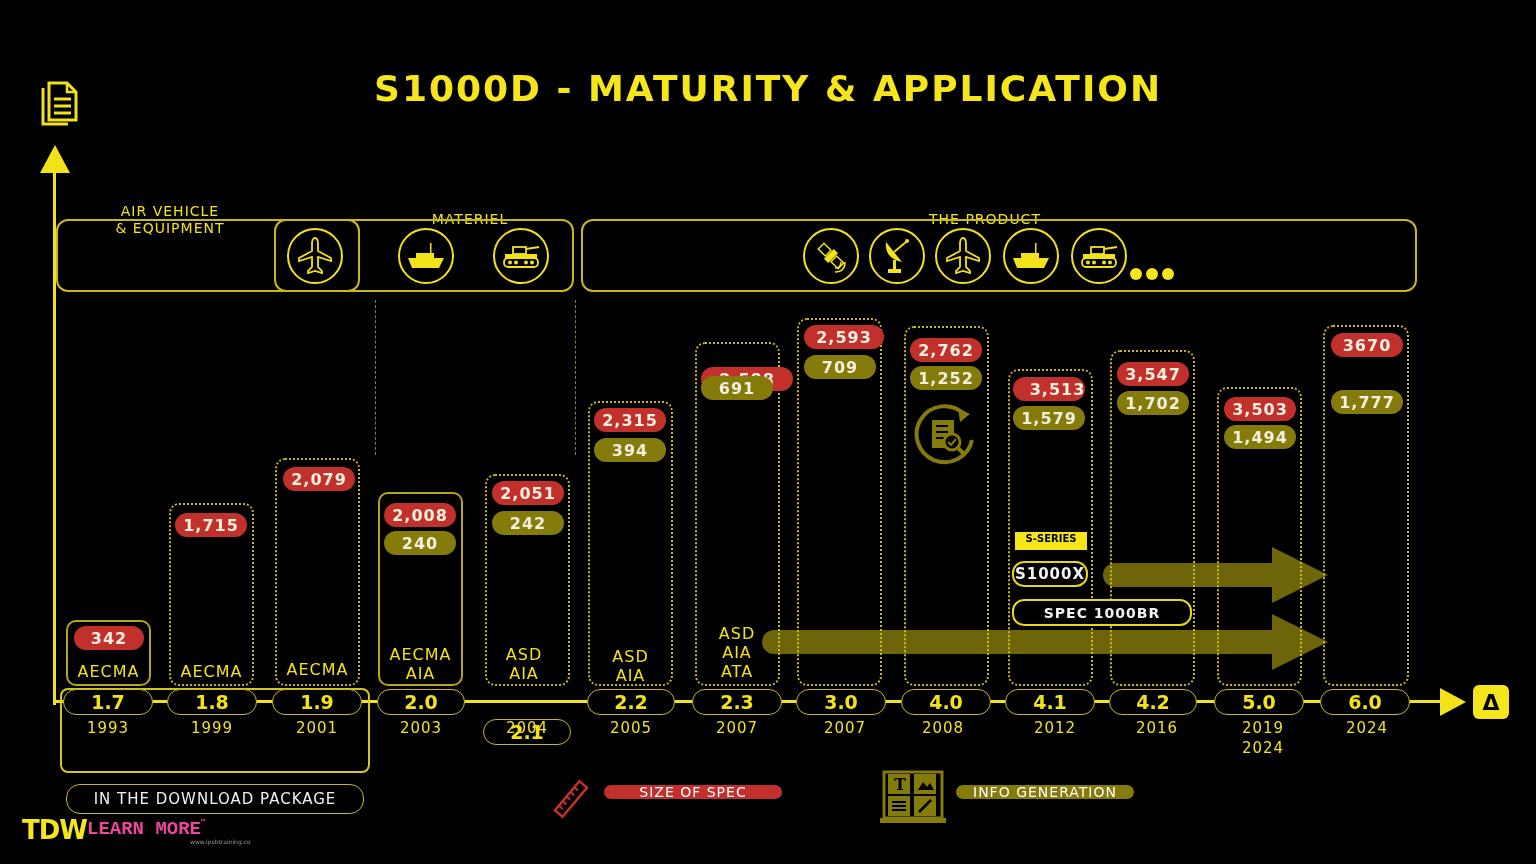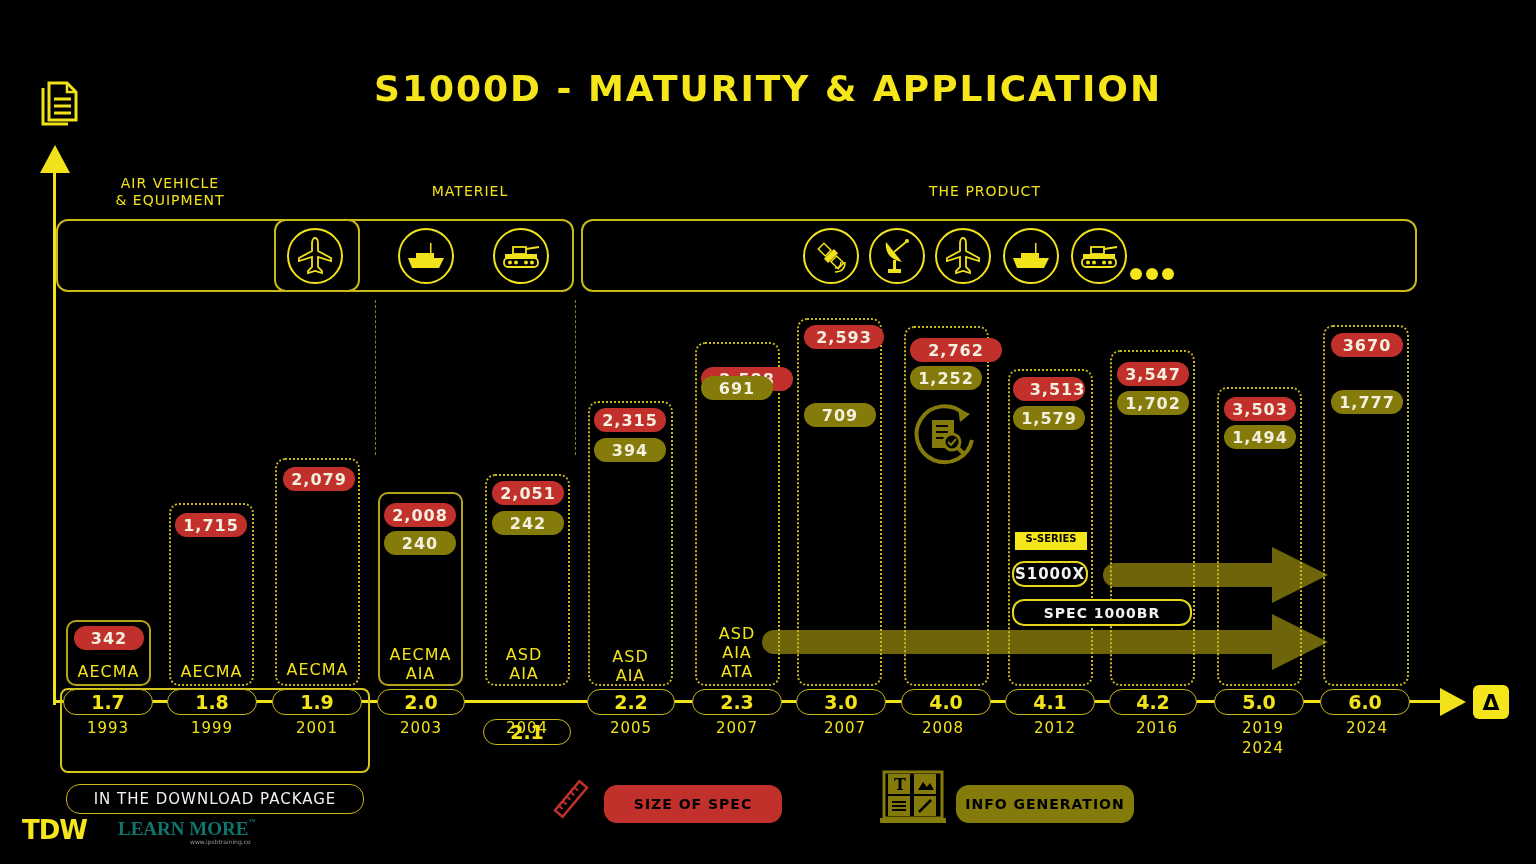--- a/index.html
+++ b/index.html
@@ -6,41 +6,41 @@
   html, body { width: 1536px; height: 864px; background: #000; overflow: hidden; }
   body { position: relative; font-family: "DejaVu Sans Mono", "Liberation Mono", monospace; color: #f2e21a; }
   .abs { position: absolute; }
   .title { left: 0; width: 1536px; top: 68px; text-align: center; font-family: "DejaVu Sans", sans-serif; font-size: 36px; font-weight: bold; letter-spacing: 2px; color: #f5e51b; }
   .axis-v { left: 53px; top: 160px; width: 3px; height: 545px; background: #f2e21a; }
   .axis-v-arrow { left: 40px; top: 145px; width: 0; height: 0; border-left: 15px solid transparent; border-right: 15px solid transparent; border-bottom: 28px solid #f2e21a; }
   .axis-h { left: 53px; top: 700px; width: 1400px; height: 3px; background: #f2e21a; }
   .axis-h-arrow { left: 1440px; top: 688px; width: 0; height: 0; border-top: 14px solid transparent; border-bottom: 14px solid transparent; border-left: 26px solid #f2e21a; }
   .delta-btn { left: 1473px; top: 685px; width: 36px; height: 34px; background: #f5e51b; border-radius: 6px; color: #000; font-size: 22px; font-weight: bold; display: flex; align-items: center; justify-content: center; font-family: "DejaVu Sans", sans-serif; }
   .doc-icon { left: 40px; top: 80px; width: 40px; height: 48px; }
-  .cat-label { font-family: "DejaVu Sans", sans-serif; font-size: 14px; color: #f2e21a; text-align: center; letter-spacing: 1px; line-height: 17px; }
+  .cat-label { font-family: "DejaVu Sans", sans-serif; font-size: 14px; color: #f2e21a; text-align: center; letter-spacing: 1px; line-height: 17px; margin-top: 28px; }
   .cat-box { border: 2px solid #c8b81a; border-radius: 12px; }
   .icon-circle { width: 56px; height: 56px; border: 2px solid #f2e21a; border-radius: 50%; display: flex; align-items: center; justify-content: center; }
   .dashsep { border-left: 1px dashed #8a7e20; }
   .bar { border: 2px dotted #c9b91e; border-radius: 10px; }
   .bar.solid { border-style: solid; border-color: #b5a619; }
   .pill { position: absolute; height: 24px; border-radius: 12px; font-family: "DejaVu Sans", sans-serif; font-weight: bold; font-size: 16px; color: #f4f0e0; display: flex; align-items: center; justify-content: center; letter-spacing: 1px; }
   .pill.red { background: #c2302c; }
   .pill.olive { background: #857b0a; }
   .org { position: absolute; font-family: "DejaVu Sans", sans-serif; font-size: 16px; color: #f2e21a; text-align: center; line-height: 19px; letter-spacing: 1px; }
   .ver { position: absolute; height: 26px; border: 1.5px solid #c8b81a; border-radius: 13px; background: #000; font-family: "DejaVu Sans", sans-serif; font-size: 19px; font-weight: bold; color: #f2e21a; display: flex; align-items: center; justify-content: center; }
   .year { position: absolute; font-family: "DejaVu Sans", sans-serif; font-size: 15px; color: #f2e21a; text-align: center; line-height: 20px; letter-spacing: 1px; }
   .dl-group { left: 60px; top: 688px; width: 310px; height: 85px; border: 2px solid #d6c61c; border-radius: 8px; }
   .dl-pill { left: 66px; top: 738px; width: 298px; height: 30px; border: 1.5px solid #c8b81a; border-radius: 14px; font-family: "DejaVu Sans", sans-serif; font-size: 15px; color: #f1f1f1; display: flex; align-items: center; justify-content: center; letter-spacing: 1px; margin-top: 46px; }
   .arrow-bar { background: #6e650a; border-radius: 12px 0 0 12px; }
   .arrow-head { width: 0; height: 0; border-top: 28px solid transparent; border-bottom: 28px solid transparent; border-left: 56px solid #6e650a; }
   .sseries { left: 1015px; top: 532px; width: 72px; height: 18px; background: #f5e51b; color: #000; font-family: "DejaVu Sans", sans-serif; font-size: 10px; font-weight: bold; text-align: center; line-height: 14px; }
   .outlined-pill { border: 2px solid #e7d71b; border-radius: 12px; background: #000; color: #f1f1f1; font-family: "DejaVu Sans", sans-serif; font-weight: bold; display: flex; align-items: center; justify-content: center; letter-spacing: 1px; }
-  .legend-pill { height: 38px; border-radius: 13px; font-family: "DejaVu Sans", sans-serif; font-size: 14px; color: #000000; display: flex; align-items: center; justify-content: center; letter-spacing: 1px; font-weight: bold; }
+  .legend-pill { height: 14px; border-radius: 13px; font-family: "DejaVu Sans", sans-serif; font-size: 14px; color: #ffffff; display: flex; align-items: center; justify-content: center; letter-spacing: 1px; font-weight: normal; }
   .logo { left: 22px; top: 815px; font-family: "DejaVu Sans", sans-serif; font-weight: bold; font-size: 26px; color: #f5e51b; letter-spacing: -1px; }
-  .logo-text { left: 118px; top: 818px; font-family: Liberation Serif, serif; font-weight: bold; font-size: 19px; color: #0f766e; }
+  .logo-text { left: 87px; top: 818px; font-family: Liberation Mono, monospace; font-weight: bold; font-size: 19px; color: #ec4899; }
   .logo-url { left: 190px; top: 838px; font-size: 6px; color: #999; font-family: "DejaVu Sans", sans-serif; }
   .dots { display: flex; gap: 4px; }
   .dots span { width: 12px; height: 12px; border-radius: 50%; background: #f5e51b; display: inline-block; }
 </style>
 </head>
 <body>
 
 <div class="abs title">S1000D - MATURITY &amp; APPLICATION</div>
 
 <div class="abs doc-icon">
@@ -169,31 +169,31 @@
 <div class="abs bar" style="left:1323px; top:325px; width:86px; height:361px;"></div>
 
 <div class="pill red" style="left:74px; top:626px; width:70px;">342</div>
 <div class="pill red" style="left:175px; top:513px; width:72px;">1,715</div>
 <div class="pill red" style="left:283px; top:467px; width:72px;">2,079</div>
 <div class="pill red" style="left:384px; top:503px; width:72px;">2,008</div>
 <div class="pill red" style="left:492px; top:481px; width:72px;">2,051</div>
 <div class="pill red" style="left:594px; top:408px; width:72px;">2,315</div>
 <div class="pill red" style="left:701px; top:367px; width:92px;">2,588</div>
 <div class="pill red" style="left:804px; top:325px; width:80px;">2,593</div>
-<div class="pill red" style="left:910px; top:338px; width:92px;">2,762</div>
+<div class="pill red" style="left:910px; top:338px; width:72px;">2,762</div>
 <div class="pill red" style="left:1013px; top:377px; width:72px;padding-left:17px;">3,513</div>
 <div class="pill red" style="left:1117px; top:362px; width:72px;">3,547</div>
 <div class="pill red" style="left:1224px; top:397px; width:72px;">3,503</div>
 <div class="pill red" style="left:1331px; top:333px; width:72px;">3670</div>
 
 <div class="pill olive" style="left:384px; top:531px; width:72px;">240</div>
 <div class="pill olive" style="left:492px; top:511px; width:72px;">242</div>
 <div class="pill olive" style="left:594px; top:438px; width:72px;">394</div>
 <div class="pill olive" style="left:701px; top:376px; width:72px;">691</div>
-<div class="pill olive" style="left:804px; top:355px; width:72px;margin-top:48px;">709</div>
+<div class="pill olive" style="left:804px; top:355px; width:72px;">709</div>
 <div class="pill olive" style="left:910px; top:366px; width:72px;">1,252</div>
 <div class="pill olive" style="left:1013px; top:406px; width:72px;">1,579</div>
 <div class="pill olive" style="left:1117px; top:391px; width:72px;">1,702</div>
 <div class="pill olive" style="left:1224px; top:425px; width:72px;">1,494</div>
 <div class="pill olive" style="left:1331px; top:362px; width:72px;margin-top:28px;">1,777</div>
 
 <div class="abs" style="left:914px; top:402px; width:66px; height:66px;">
   <svg width="66" height="66" viewBox="0 0 66 66">
     <path d="M50 12 A28 28 0 1 0 58 38" fill="none" stroke="#857b0a" stroke-width="4"></path>
     <path d="M44 6 L56 12 L46 20 Z" fill="#857b0a"></path>

